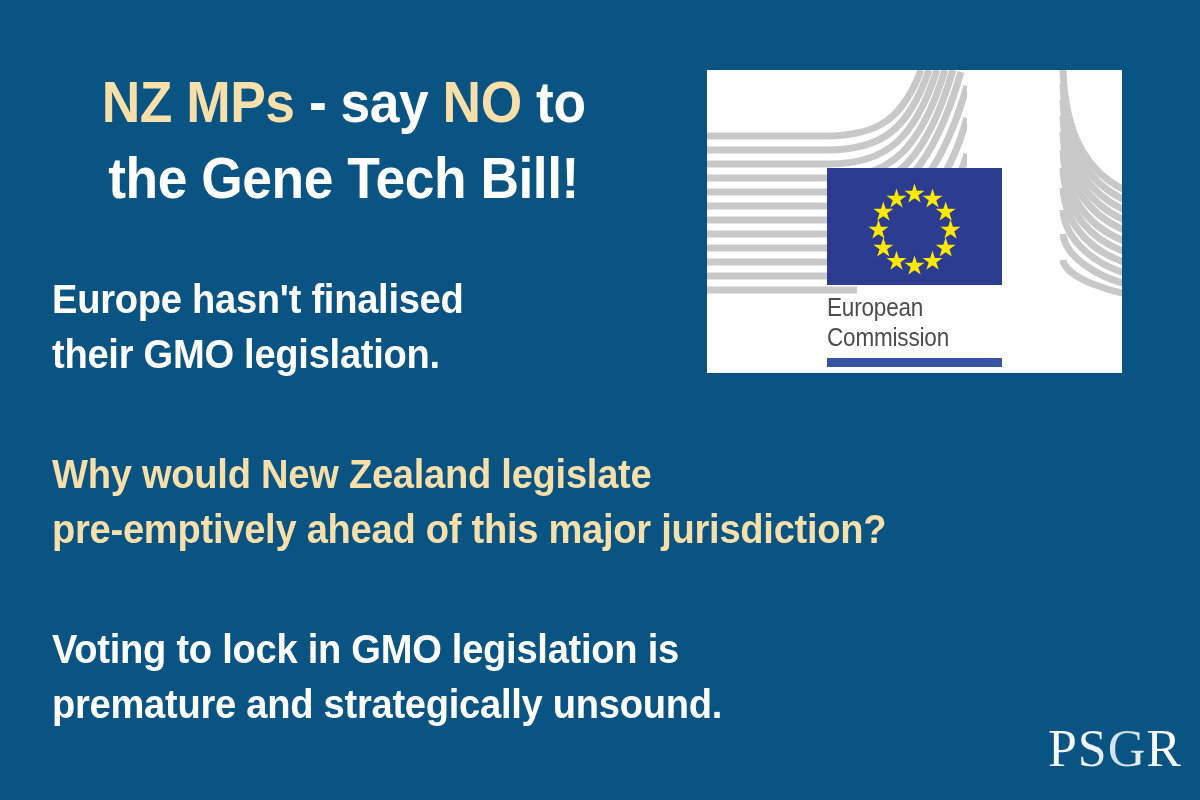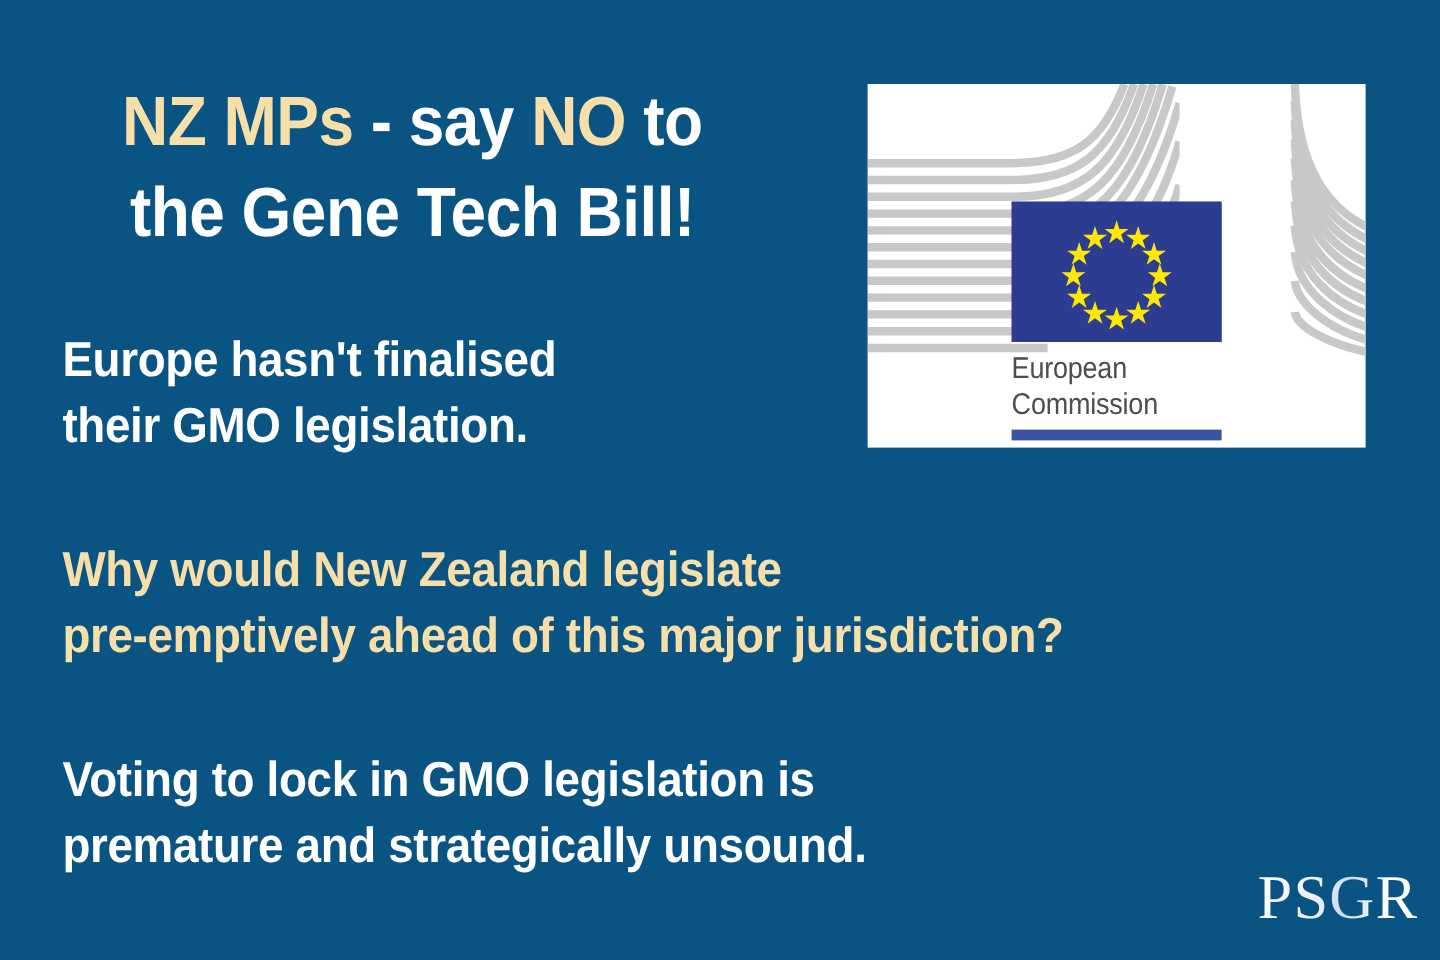--- a/index.html
+++ b/index.html
@@ -55,21 +55,21 @@
   }
   .para .ln { display: block; }
 
   .para-1 { top: 272px; color: #ffffff; }
   .para-2 { top: 447px; color: #f7dfaa; }
   .para-3 { top: 622px; color: #ffffff; }
 
   
   .ec-card {
     position: absolute;
-    left: 723px;
+    left: 707px;
     top: 70px;
     width: 415px;
     height: 303px;
     background: #ffffff;
     overflow: hidden;
   }
 
   .ec-swoosh-left,
   .ec-swoosh-right {
     position: absolute;

